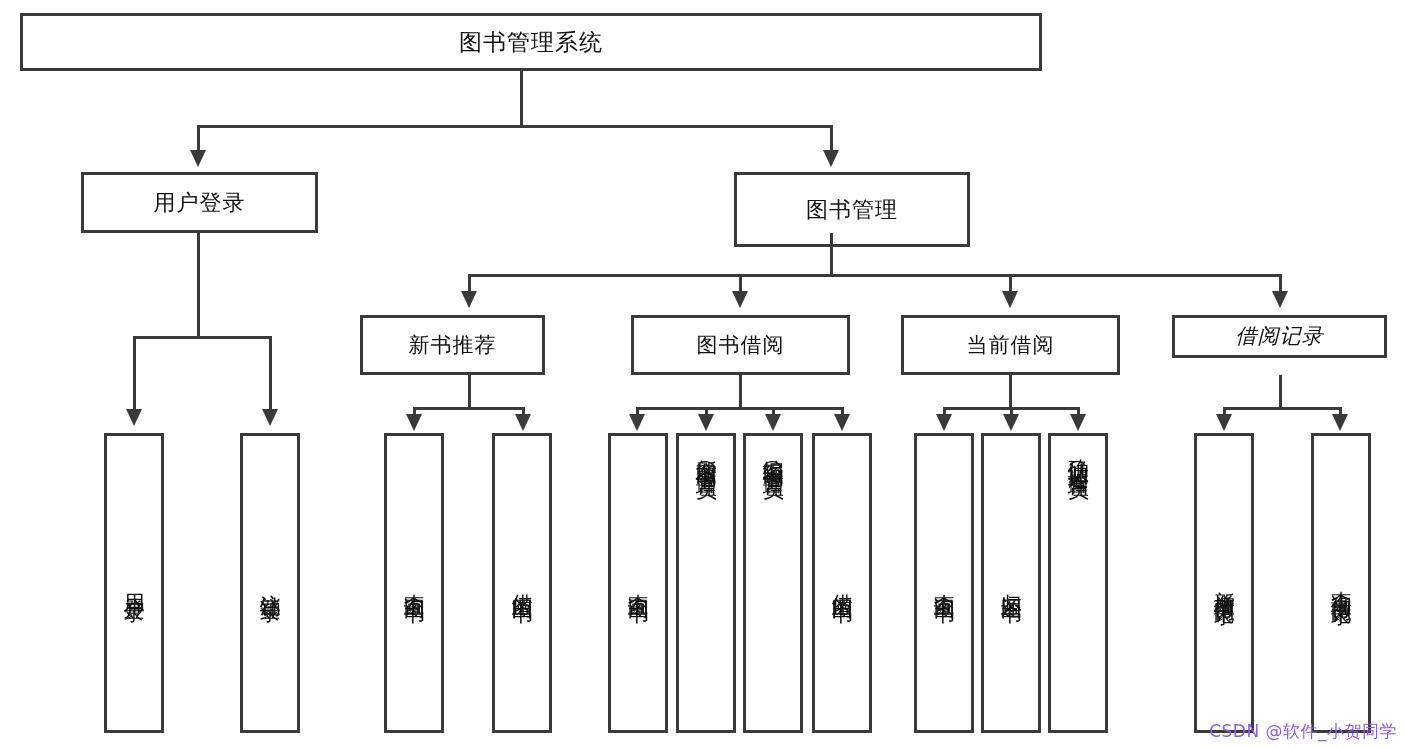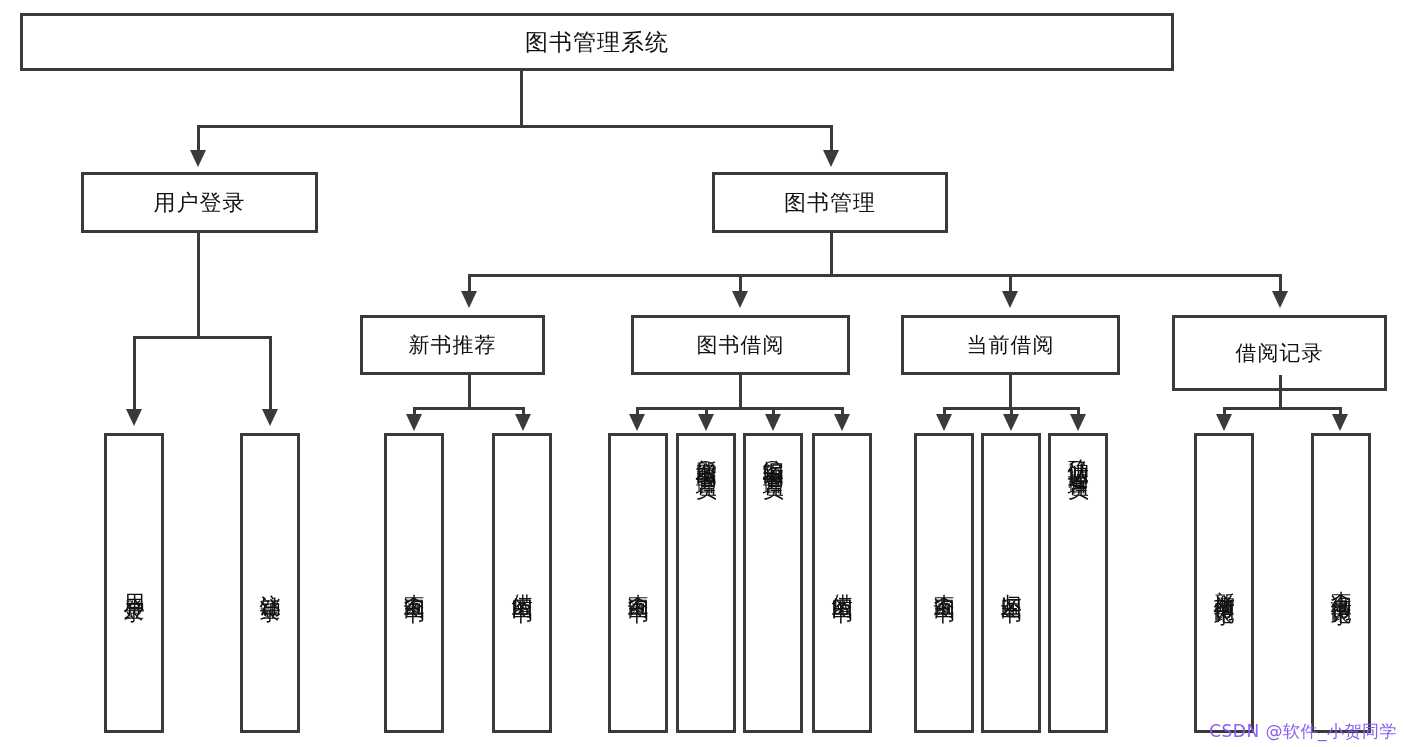--- a/index.html
+++ b/index.html
@@ -79,38 +79,38 @@
     letter-spacing:0.5px;
     white-space:nowrap;
     user-select:none;
   }
 </style>
 </head>
 <body>
 
 <div id="canvas">
 
-  <div class="node root" style="left:20px;top:13px;width:1154px;height:58px;">
+  <div class="node root" style="left:20px;top:13px;width:1022px;height:58px;">
     <span class="label">图书管理系统</span>
   </div>
 
   <div class="ln v" style="left:520px;top:71px;height:54px;"></div>
 
   <div class="ln h" style="left:197px;top:125px;width:636px;"></div>
 
   <div class="ln v" style="left:197px;top:125px;height:28px;"></div>
   <div class="arrow" style="left:190px;top:150px;"></div>
   <div class="ln v" style="left:830px;top:125px;height:28px;"></div>
   <div class="arrow" style="left:823px;top:150px;"></div>
 
   <div class="node lvl1" style="left:81px;top:172px;width:237px;height:61px;">
     <span class="label">用户登录</span>
   </div>
 
-  <div class="node lvl1" style="left:712px;top:172px;width:236px;height:61px;text-align:center;">
+  <div class="node lvl1" style="left:734px;top:172px;width:236px;height:75px;text-align:center;">
     <span class="label">图书管理</span>
   </div>
 
   <div class="ln v" style="left:197px;top:233px;height:103px;"></div>
   <div class="ln h" style="left:133px;top:336px;width:136px;"></div>
   <div class="ln v" style="left:133px;top:336px;height:76px;"></div>
   <div class="arrow" style="left:126px;top:409px;"></div>
   <div class="ln v" style="left:269px;top:336px;height:76px;"></div>
   <div class="arrow" style="left:262px;top:409px;"></div>
 
@@ -131,21 +131,21 @@
 
   <div class="node lvl2" style="left:360px;top:315px;width:185px;height:60px;">
     <span class="label">新书推荐</span>
   </div>
   <div class="node lvl2" style="left:631px;top:315px;width:219px;height:60px;">
     <span class="label">图书借阅</span>
   </div>
   <div class="node lvl2" style="left:901px;top:315px;width:219px;height:60px;">
     <span class="label">当前借阅</span>
   </div>
-  <div class="node lvl2" style="left:1172px;top:315px;width:215px;height:76px;">
+  <div class="node lvl2" style="left:1172px;top:315px;width:215px;height:43px;font-style:italic;">
     <span class="label">借阅记录</span>
   </div>
 
   <div class="ln v" style="left:468px;top:375px;height:32px;"></div>
   <div class="ln h" style="left:413px;top:407px;width:112px;"></div>
   <div class="ln v" style="left:413px;top:407px;height:12px;"></div>
   <div class="arrow" style="left:406px;top:414px;"></div>
   <div class="ln v" style="left:522px;top:407px;height:12px;"></div>
   <div class="arrow" style="left:515px;top:414px;"></div>
 

